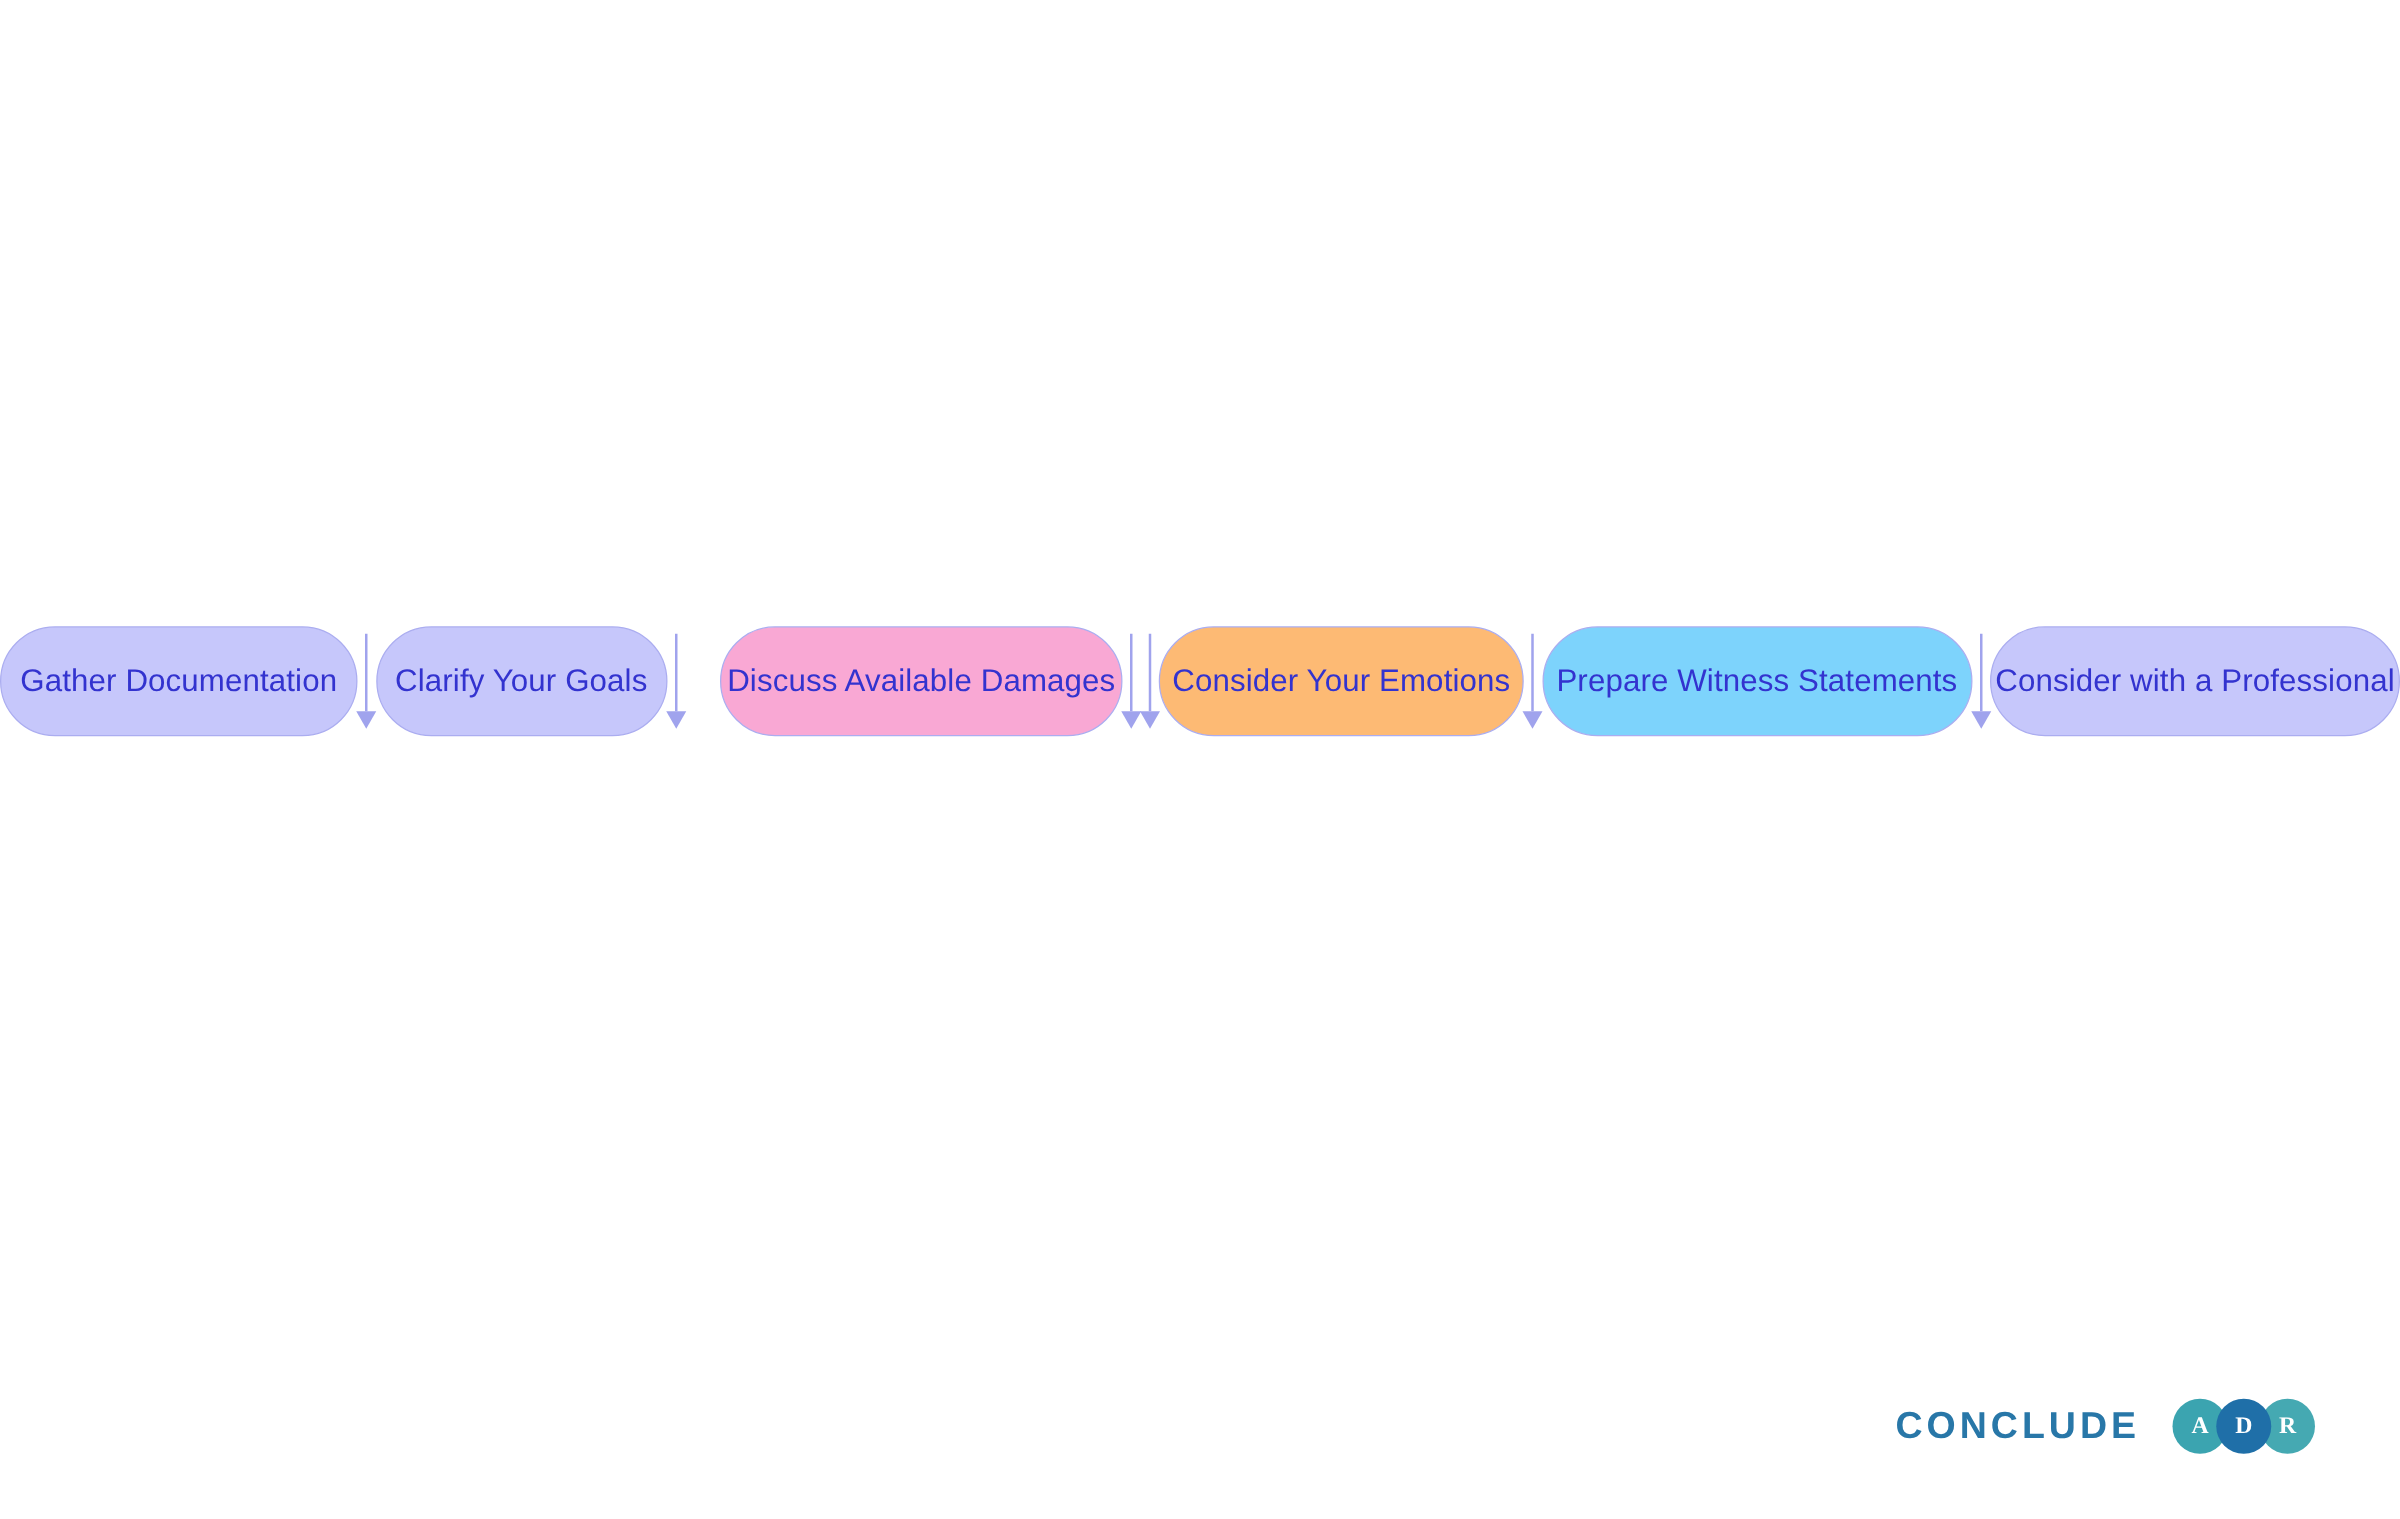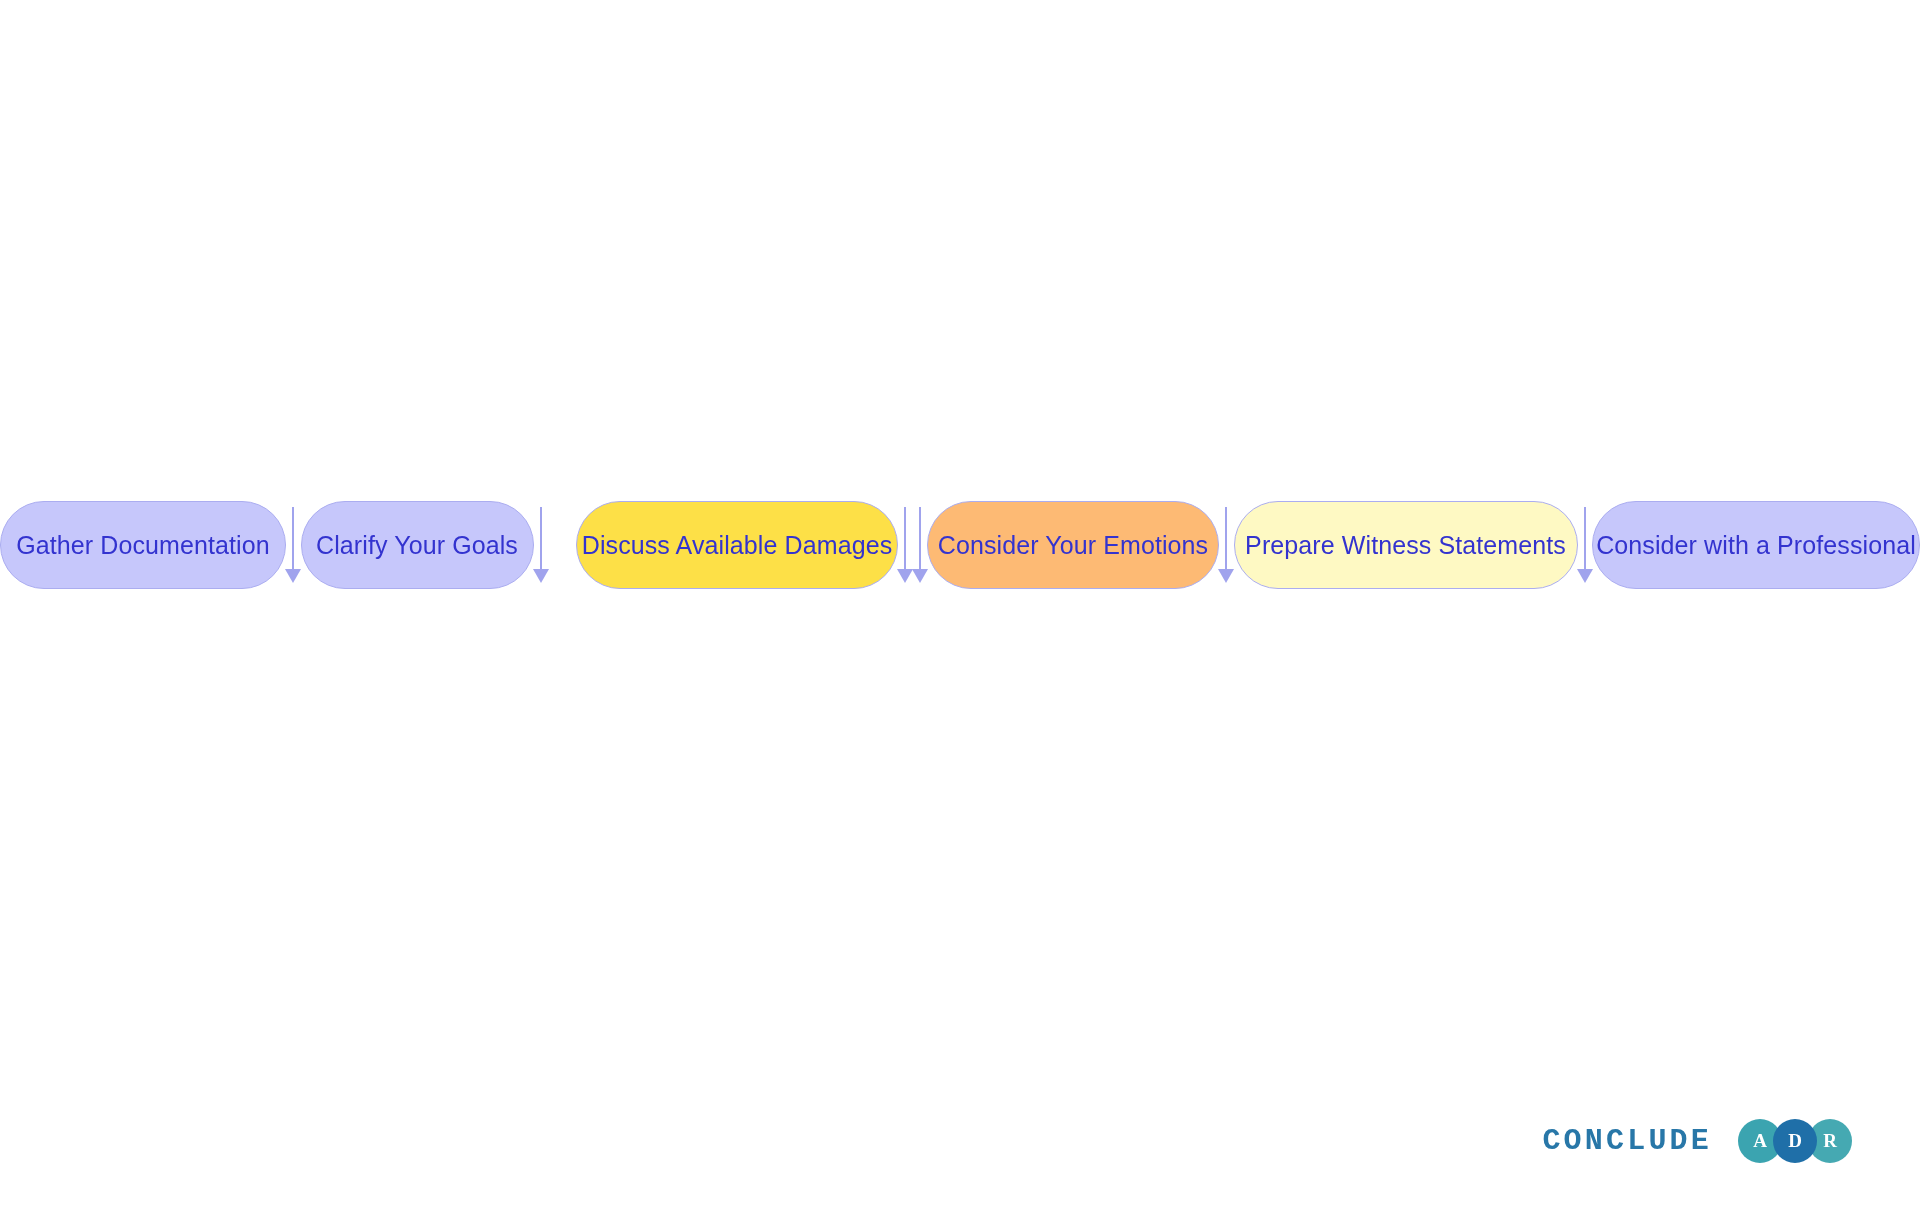--- a/index.html
+++ b/index.html
@@ -82,21 +82,21 @@
 
   
   #brand-logo {
     position: absolute;
     right: 68px;
     bottom: 52px;
     display: flex;
     align-items: center;
   }
   #brand-logo .wordmark {
-    font-family: Liberation Mono, monospace;
+    font-family: Liberation Sans, sans-serif;
     font-size: 30px;
     font-weight: 700;
     letter-spacing: 3.2px;
     color: #2877a8;
     margin-right: 26px;
     line-height: 1;
   }
   #brand-logo .circles {
     position: relative;
     display: flex;
@@ -142,21 +142,21 @@
       <span>Clarify Your Goals</span>
     </div>
   </div>
 
   <div class="connector">
     <div class="line" style="background: rgb(160, 163, 237);"></div>
     <div class="head" style="border-top-color: rgb(160, 163, 237);"></div>
   </div>
 
   <div class="flow-step">
-    <div class="node" style="width: 322px; background: #fde047; border-color: rgb(171, 173, 240); color: rgb(51, 51, 207); margin-left: 28px;">
+    <div class="node" style="width: 322px; background: #f9a8d4; border-color: rgb(171, 173, 240); color: rgb(51, 51, 207); margin-left: 28px;">
       <span>Discuss Available Damages</span>
     </div>
   </div>
 
   <div class="connector">
     <div class="line" style="background: rgb(160, 163, 237);"></div>
     <div class="head" style="border-top-color: rgb(160, 163, 237);"></div>
   </div>
 
 
@@ -170,21 +170,21 @@
       <span>Consider Your Emotions</span>
     </div>
   </div>
 
   <div class="connector">
     <div class="line" style="background: rgb(160, 163, 237);"></div>
     <div class="head" style="border-top-color: rgb(160, 163, 237);"></div>
   </div>
 
   <div class="flow-step">
-    <div class="node" style="width: 344px; background: #fef9c3; border-color: rgb(171, 173, 240); color: rgb(51, 51, 207);">
+    <div class="node" style="width: 344px; background: #7dd3fc; border-color: rgb(171, 173, 240); color: rgb(51, 51, 207);">
       <span>Prepare Witness Statements</span>
     </div>
   </div>
 
   <div class="connector">
     <div class="line" style="background: rgb(160, 163, 237);"></div>
     <div class="head" style="border-top-color: rgb(160, 163, 237);"></div>
   </div>
 
   <div class="flow-step">

